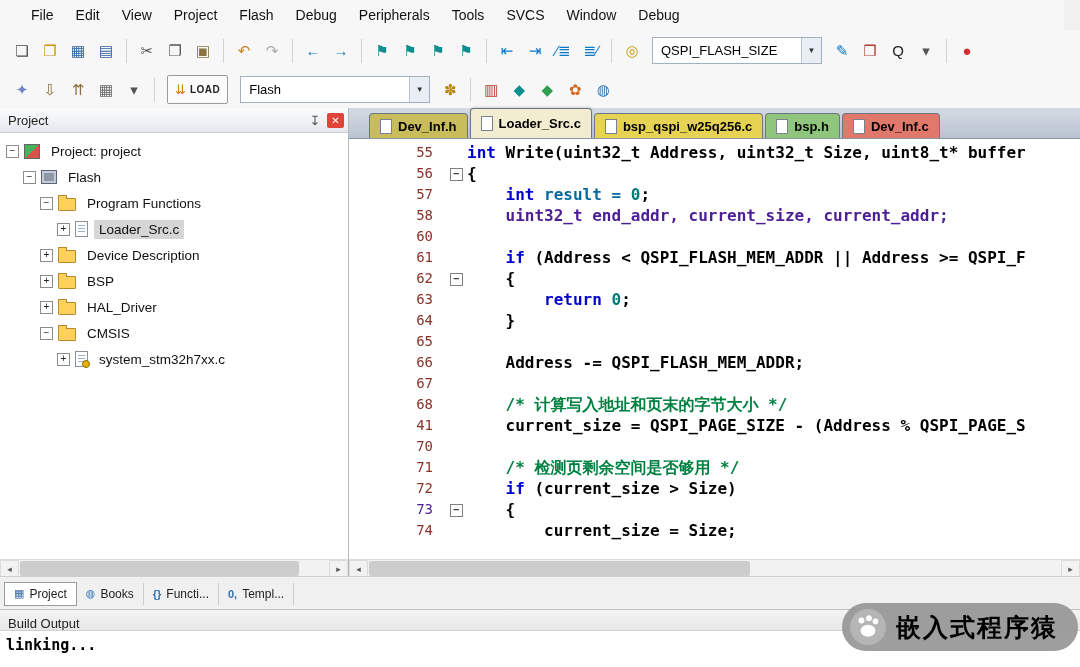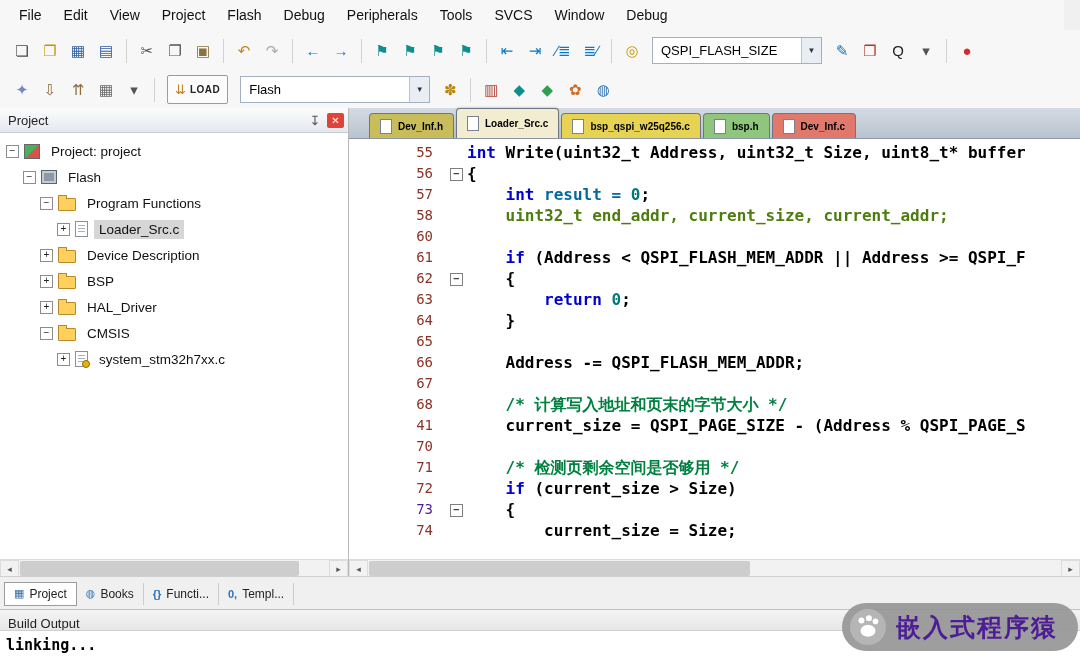--- a/index.html
+++ b/index.html
@@ -2,21 +2,21 @@
 <html><head>
 <meta charset="utf-8">
 <style>
   html,body{margin:0;padding:0;}
   body{width:1080px;height:667px;position:relative;overflow:hidden;
        font-family:"Liberation Sans","DejaVu Sans",sans-serif;background:#f0f0f0;}
 
   
   .menubar{position:absolute;top:0;left:0;right:16px;height:30px;background:#f7f7f7;
            border-bottom:3px solid #c2410c;display:flex;align-items:center;
-           padding-left:8px;font-size:14px;color:#111;}
+           padding-left:20px;font-size:14px;color:#111;}
   .menu-item{padding:5px 11px;cursor:default;}
   .toolbar{position:absolute;left:0;right:0;display:flex;align-items:center;
            padding:0 8px;background:#f7f7f7;}
   #toolbar1{top:30px;height:41px;border-bottom:1px solid #ececec;}
   #toolbar2{top:71px;height:37px;border-bottom:1px solid #d8d8d8;}
   .tbtn{min-width:26px;height:26px;display:flex;align-items:center;justify-content:center;
         font-size:15px;margin:0 1px;border-radius:3px;}
   .sep{width:1px;height:24px;background:#d2d2d2;margin:0 6px;}
   .combo{height:25px;background:#fff;border:1px solid #a3b0bf;display:flex;
          align-items:center;font-size:13px;margin:0 6px;}
@@ -70,21 +70,21 @@
          font-size:9px;color:#555;background:#f2f2f2;border:1px solid #dcdcdc;}
   .strack{flex:1;position:relative;}
   .sthumb{position:absolute;top:1px;bottom:1px;background:#cdcdcd;border-radius:2px;}
 
   
   .editor-panel{flex:1;display:flex;flex-direction:column;background:#fff;min-width:0;}
   .tabbar{height:30px;flex:none;background:linear-gradient(#d4dbe4,#b9c3cf);
          display:flex;align-items:flex-end;padding-left:20px;border-bottom:1px solid #8d96a5;}
   .tab{height:24px;display:flex;align-items:center;gap:6px;padding:0 10px;
          border:1px solid #6e7684;border-bottom:none;border-radius:4px 4px 0 0;
-         font-size:10px;font-weight:bold;margin-right:2px;white-space:nowrap;}
+         font-size:13px;font-weight:bold;margin-right:2px;white-space:nowrap;}
   .tab.active{height:29px;box-shadow:0 -1px 2px rgba(0,0,0,.15);}
   .page-ico{width:10px;height:13px;background:#fff;border:1px solid #7a8290;flex:none;}
   .code-area{flex:1;overflow:hidden;
          font-family:"DejaVu Sans Mono","Liberation Mono",monospace;
          font-weight:bold;font-size:16px;padding-top:3px;}
   .code-line{display:flex;height:21px;line-height:21px;}
   .ln{width:84px;flex:none;text-align:right;padding-right:12px;color:#8b3226;
          font-size:14px;font-weight:normal;}
   .foldcol{width:22px;flex:none;display:flex;justify-content:center;}
   .foldbox{width:11px;height:11px;border:1px solid #808080;background:#fff;
@@ -104,21 +104,21 @@
   .bo-content{position:absolute;left:0;right:0;bottom:0;height:31px;background:#fff;
          border-top:1px solid #d0d0d0;font-family:"DejaVu Sans Mono","Liberation Mono",monospace;
          font-weight:bold;font-size:15px;color:#000;padding:5px 0 0 6px;}
 
   
   .watermark{position:absolute;right:2px;bottom:16px;height:48px;display:flex;
          align-items:center;gap:10px;background:rgba(150,150,150,.92);
          border-radius:24px;padding:0 20px 0 8px;z-index:50;}
   .wm-logo{width:36px;height:36px;border-radius:50%;background:#b5b5b5;
          display:flex;align-items:center;justify-content:center;}
-  .wm-text{color:#4c1d95;font-size:25px;font-weight:bold;letter-spacing:2px;
+  .wm-text{color:#000000;font-size:25px;font-weight:bold;letter-spacing:2px;
          font-family:"DejaVu Sans",sans-serif;}
 </style>
 </head>
 <body>
 
 <div>
 
   <div class="menubar" id="menubar">
       <span class="menu-item">File</span>
       <span class="menu-item">Edit</span>
@@ -295,21 +295,21 @@
             <span class="ctext"><span style="color: rgb(0, 0, 0);">{</span></span>
           </div>
           <div class="code-line">
             <span class="ln" style="color: rgb(139, 50, 38);">57</span>
             <span class="foldcol"></span>
             <span class="ctext"><span style="color: rgb(0, 0, 0);">    </span><span style="color: rgb(0, 0, 208);">int</span><span style="color: #0369a1;"> result = </span><span style="color: rgb(0, 120, 120);">0</span><span style="color: rgb(0, 0, 0);">;</span></span>
           </div>
           <div class="code-line">
             <span class="ln" style="color: rgb(139, 50, 38);">58</span>
             <span class="foldcol"></span>
-            <span class="ctext"><span style="color: #4d7c0f;">    uint32_t end_addr, current_size, current_addr;</span></span>
+            <span class="ctext"><span style="color: #4c1d95;">    uint32_t end_addr, current_size, current_addr;</span></span>
           </div>
           <div class="code-line">
             <span class="ln" style="color: rgb(139, 50, 38);">60</span>
             <span class="foldcol"></span>
             <span class="ctext"></span>
           </div>
           <div class="code-line">
             <span class="ln" style="color: rgb(139, 50, 38);">61</span>
             <span class="foldcol"></span>
             <span class="ctext"><span style="color: rgb(0, 0, 0);">    </span><span style="color: rgb(0, 0, 208);">if</span><span style="color: rgb(0, 0, 0);"> (Address &lt; QSPI_FLASH_MEM_ADDR || Address &gt;= QSPI_F</span></span>

